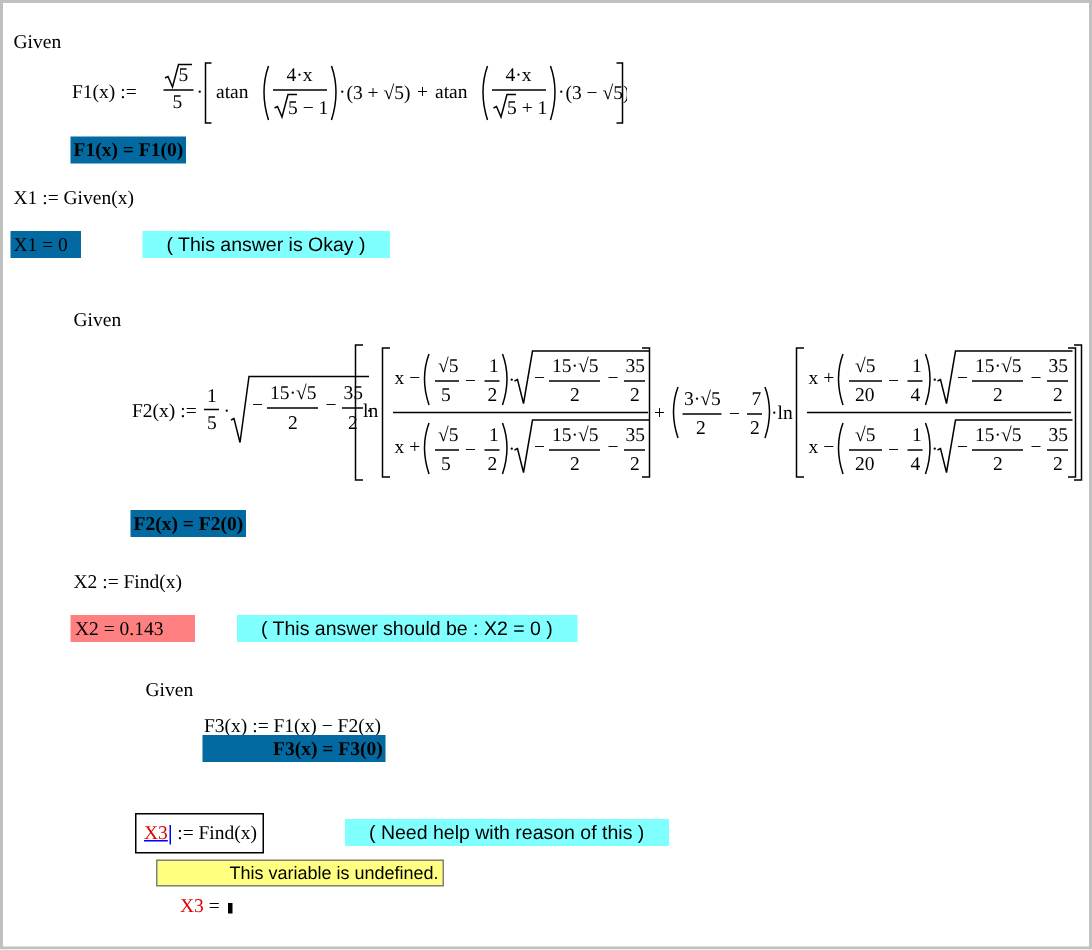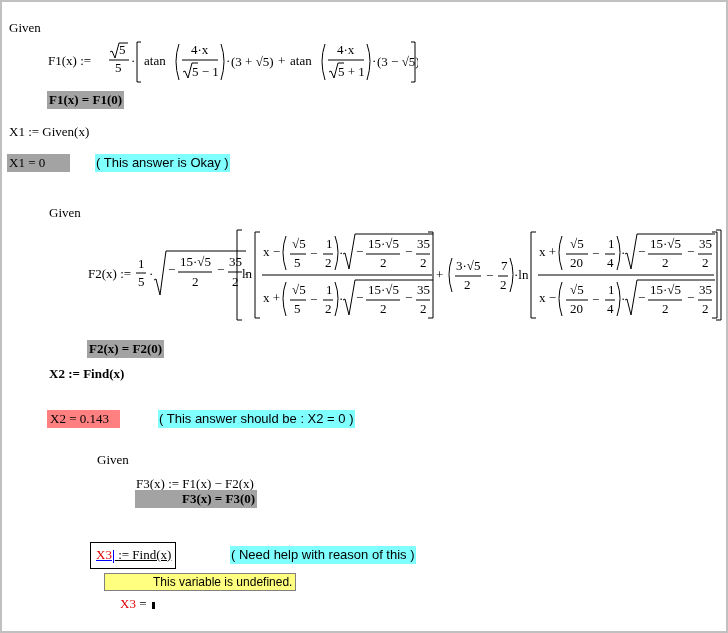--- a/index.html
+++ b/index.html
@@ -2,23 +2,23 @@
 <html><head>
 <meta charset="utf-8">
 <style>
   * { box-sizing: border-box; margin: 0; padding: 0; }
   html, body { width: 728px; height: 633px; background: #fff; overflow: hidden; }
   body { position: relative; font-family: "Liberation Serif", serif; font-size: 13px; color: #000; }
   .frame { position: absolute; left: 0; top: 0; width: 728px; height: 633px;
            border-top: 2px solid #c0c0c0; border-right: 2px solid #c0c0c0;
            border-bottom: 2px solid #c0c0c0; border-left: 2px solid #c0c0c0; }
   .r { position: absolute; white-space: nowrap; line-height: 16px; }
-  .green { background: #a3a3a3; padding: 1px 2px; }
+  .green { background: #0369a1; padding: 1px 2px; }
   .red { background: #ff8080; padding: 1px 3px; }
-  .cyan { background: #80ffff; font-family: "Liberation Sans", sans-serif; font-size: 13px; padding: 1px 1px; }
+  .cyan { background: #80ffff; font-family: "Liberation Sans", sans-serif; font-size: 13px; padding: 1px 16px; }
   .bold-eq { font-weight: bold; }
   .tooltip { position: absolute; background: #ffff80; border: 1px solid #808080; font-family: "Liberation Sans", sans-serif; font-size: 12px; padding: 1px 3px; line-height: 14px; }
   .selbox { position: absolute; border: 1px solid #000; }
   .undef { color: #e00000; text-decoration: underline; text-decoration-color: #0000ff; }
   .redtxt { color: #e00000; }
   svg text { font-family: "Liberation Serif", serif; font-size: 13px; }
 </style>
 </head>
 <body>
 
@@ -57,21 +57,21 @@
     <text x="324" y="25">·</text>
     <text x="329" y="26">(3 − √5)</text>
     <path d="M363 2 h4 v40 h-4" fill="none" stroke="#000"></path>
   </svg>
 </div>
 
 <div class="r green bold-eq" style="left:47px; top:91px;">F1(x) = F1(0)</div>
 
 <div class="r" style="left:9px; top:124px;">X1 := Given(x)</div>
 
-<div class="r green" style="left:7px; top:154px; width:63px;">X1 = 0</div>
+<div class="r green" style="left:7px; top:154px; width:47px;">X1 = 0</div>
 <div class="r cyan" style="left:95px; top:154px;">( This answer is Okay )</div>
 
 <div class="r" style="left:49px; top:205px;">Given</div>
 
 <div class="r" style="left:88px; top:228px; height:94px;">
   <svg width="634" height="94">
     <text x="0" y="50">F2(x) :=</text>
 
     <text x="50" y="40" font-size="12">1</text>
     <line x1="48" y1="45" x2="58" y2="45" stroke="#000"></line>
@@ -193,33 +193,33 @@
     <text x="611" y="66" font-size="12">35</text>
     <line x1="610" y1="72" x2="624" y2="72" stroke="#000"></line>
     <text x="614" y="85" font-size="12">2</text>
     <path d="M624 4 h5 v86 h-5" fill="none" stroke="#000"></path>
     <path d="M628 2 h5 v90 h-5" fill="none" stroke="#000"></path>
   </svg>
 </div>
 
 <div class="r green bold-eq" style="left:87px; top:340px;">F2(x) = F2(0)</div>
 
-<div class="r" style="left:49px; top:366px;font-weight:bold;">X2 := Find(x)</div>
-
-<div class="r red" style="left:47px; top:410px; width:73px;">X2 = 0.143</div>
+<div class="r" style="left:49px; top:380px;">X2 := Find(x)</div>
+
+<div class="r red" style="left:47px; top:410px; width:83px;">X2 = 0.143</div>
 <div class="r cyan" style="left:158px; top:410px;text-align:right;">( This answer should be : X2 = 0 )</div>
 
 <div class="r" style="left:97px; top:452px;">Given</div>
 
 <div class="r" style="left:136px; top:476px;">F3(x) := F1(x) − F2(x)</div>
 
 <div class="r green bold-eq" style="left:135px; top:490px;padding-left:47px;">F3(x) = F3(0)</div>
 
 <div class="selbox" style="left:90px; top:542px; width:86px; height:27px;"></div>
-<div class="r" style="left:96px; top:547px;text-decoration:underline;">
+<div class="r" style="left:96px; top:547px;">
   <span class="undef">X3</span><span style="display:inline-block; width:1px; height:13px; background:#0000ff; vertical-align:middle; margin:0 1px;"></span>
   <span>:= Find(x)</span>
 </div>
 <div class="r cyan" style="left:230px; top:546px;text-align:center;">( Need help with reason of this )</div>
 
 <div class="tooltip" style="left:104px; top:573px;padding-left:48px;">This variable is undefined.</div>
 
 <div class="r" style="left:96px; top:596px;margin-left:24px;">
   <span class="redtxt">X3</span>
   <span>=</span>

